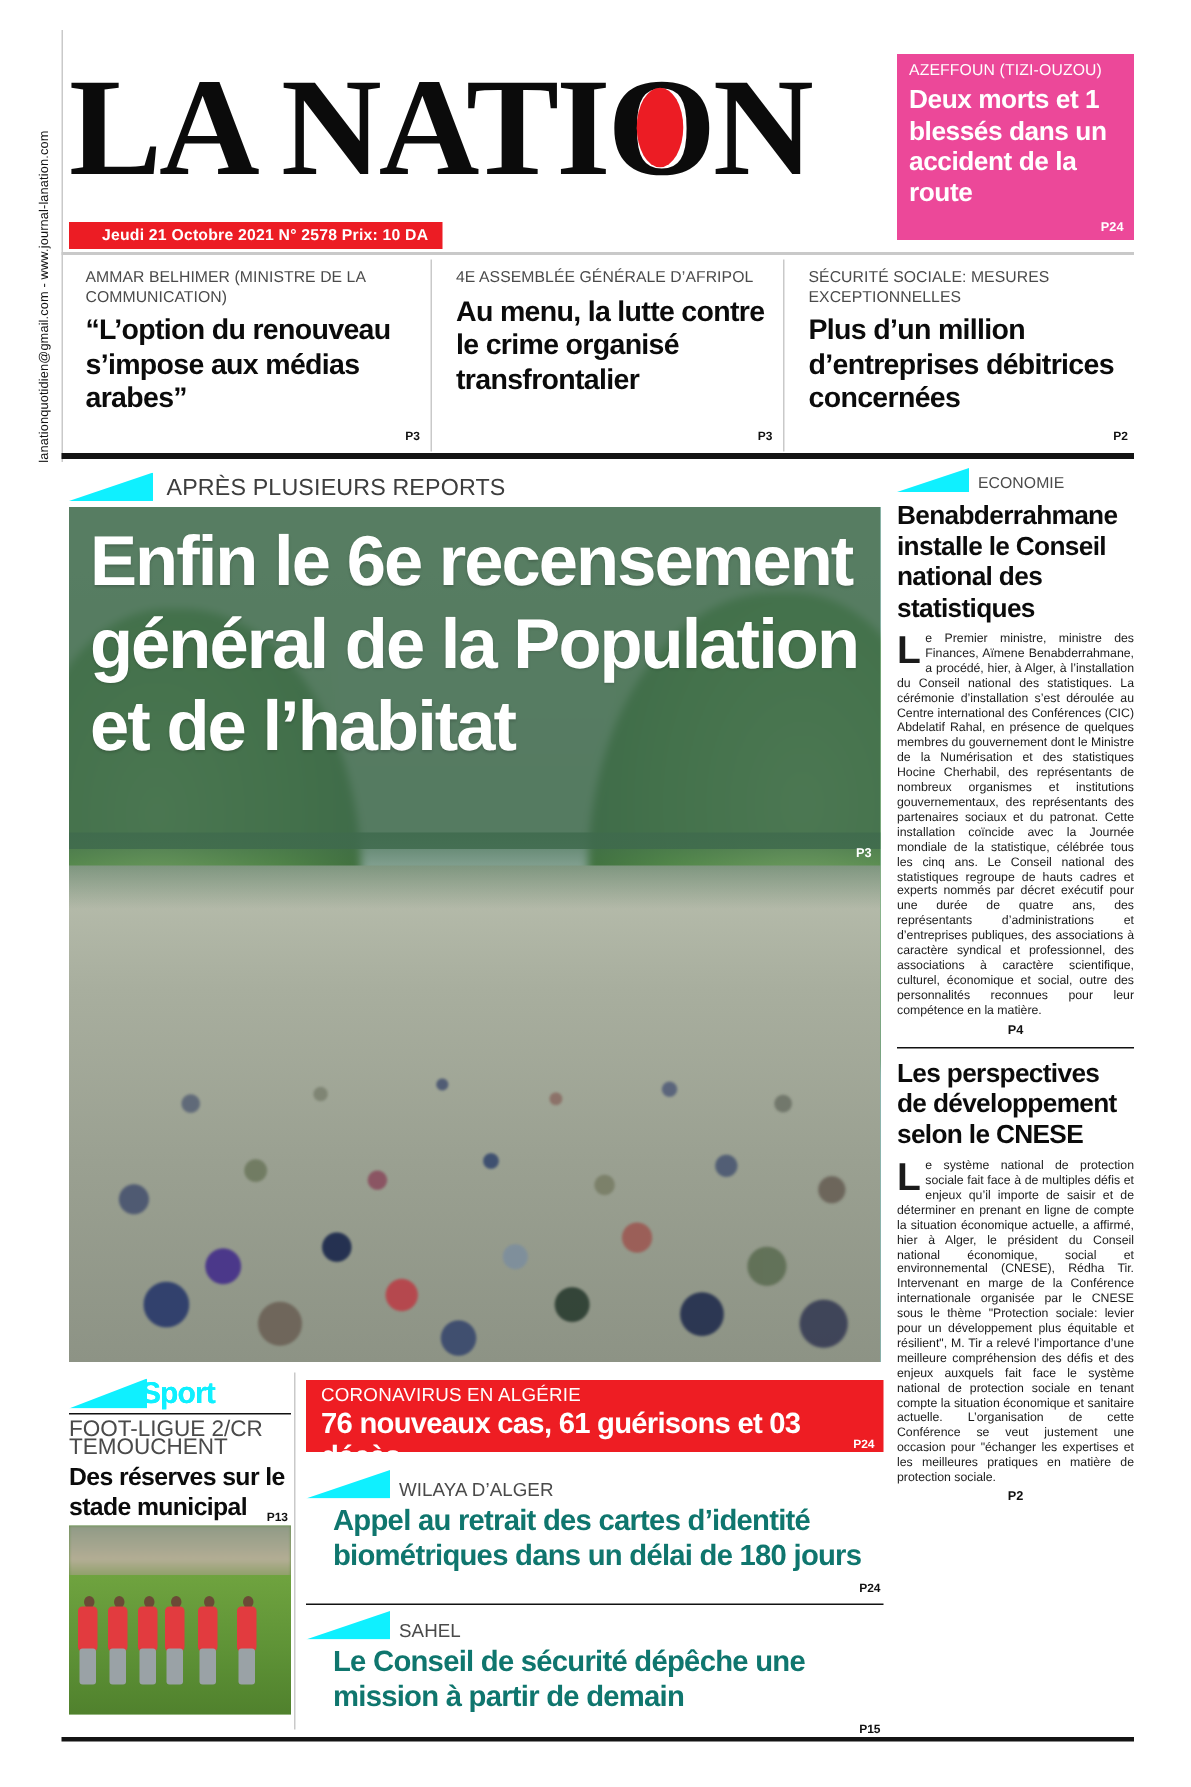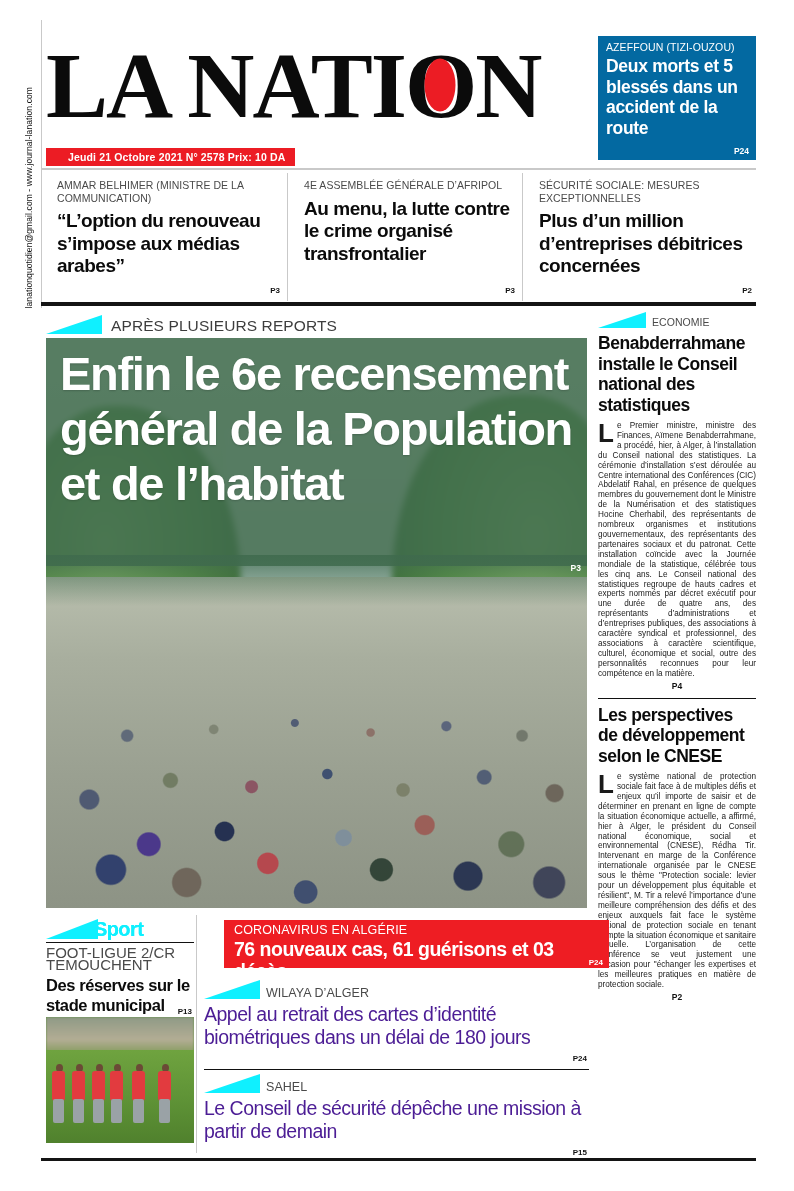--- a/index.html
+++ b/index.html
@@ -72,21 +72,21 @@
     font-family:"Liberation Sans", sans-serif;
     font-size:16.5px;
     color:#111;
     white-space:nowrap;
     letter-spacing:-.2px;
   }
 
   
   .redbox{
     position:absolute;left:598px;top:36px;width:158px;height:124px;
-    background:#0369a1;color:#fff;
+    background:#ec4899;color:#fff;
     padding:5px 8px 4px 8px;
     box-sizing:border-box;
   }
   .redbox .kicker{
     font-size:10.5px;letter-spacing:.1px;font-weight:normal;line-height:12px;
   }
   .redbox .title{
     font-size:17.5px;font-weight:bold;line-height:20.5px;letter-spacing:-.3px;
     margin-top:3px;
   }
@@ -289,34 +289,34 @@
   }
   .sportphoto .p .hd{
     position:absolute;top:-7px;left:3.5px;width:7px;height:8px;background:#6b4a36;border-radius:50%;
   }
   .sportvrule{
     position:absolute;left:196px;top:915px;width:1px;height:238px;background:#c9c9c9;
   }
 
   .coronabox{
     position:absolute;left:204px;top:920px;width:385px;height:48px;
-    background:#ee1d23;color:#fff;padding:3px 7px 0 10px;box-sizing:border-box;margin-left:20px;
+    background:#ee1d23;color:#fff;padding:3px 7px 0 10px;box-sizing:border-box;
   }
   .coronabox .kicker{font-size:12.5px;letter-spacing:.15px;line-height:14px;}
   .coronabox .title{
     font-size:19.5px;font-weight:bold;line-height:22px;letter-spacing:-.5px;margin-top:1px;
   }
   .coronabox .pg{position:absolute;right:6px;bottom:1px;font-size:8px;font-weight:bold;}
 
   .bblock{
     position:absolute;left:204px;width:385px;
   }
   .bblock .head{
-    font-size:19.5px;font-weight:normal;line-height:23px;letter-spacing:-.5px;
-    margin-top:4px;color:#4c1d95;
+    font-size:19.5px;font-weight:bold;line-height:23px;letter-spacing:-.5px;
+    margin-top:4px;color:#0f766e;margin-left:18px;
   }
   .bblock .pg{position:absolute;right:2px;bottom:-3px;font-size:8px;font-weight:bold;}
   .brule{position:absolute;left:204px;width:385px;height:1px;background:#111;}
 
   .botrule{position:absolute;left:41px;top:1158px;width:715px;height:2.5px;background:#141414;}
 </style>
 </head>
 <body>
 
 <div class="page">
@@ -326,21 +326,21 @@
   </div>
   <div class="leftrule"></div>
 
   <div class="masthead">
     <div class="logo"><span>LA NATI</span><span class="red-o"><span>O</span></span><span>N</span></div>
     <div class="dateline">Jeudi 21 Octobre 2021 N° 2578 Prix: 10 DA</div>
   </div>
 
   <div class="redbox">
     <div class="kicker">AZEFFOUN (TIZI-OUZOU)</div>
-    <div class="title">Deux morts et 5 blessés dans un accident de la route</div>
+    <div class="title">Deux morts et 1 blessés dans un accident de la route</div>
     <div class="pg">P24</div>
   </div>
 
   <div class="thickrule2"></div>
 
   <div class="teaserrow">
     <div class="teaser t1">
       <div class="kicker">AMMAR BELHIMER (MINISTRE DE LA COMMUNICATION)</div>
       <div class="head">“L’option du renouveau s’impose aux médias arabes”</div>
       <div class="pg">P3</div>

